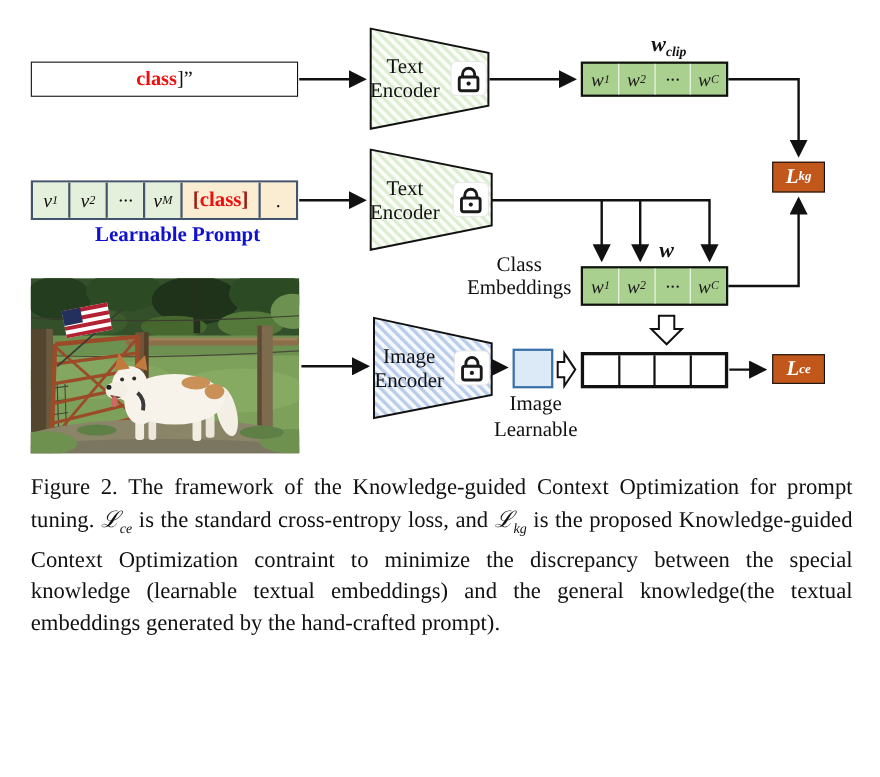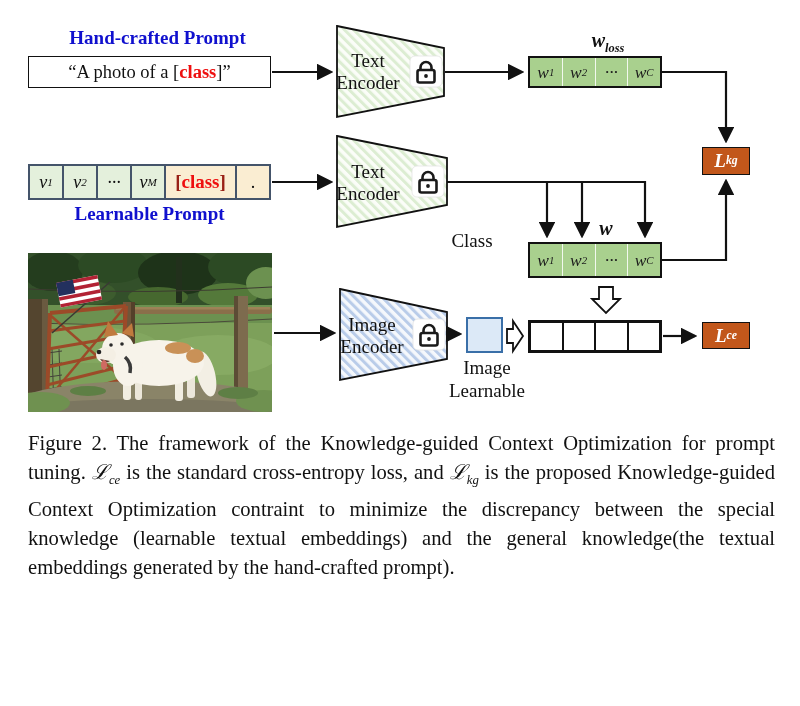--- a/index.html
+++ b/index.html
@@ -183,24 +183,22 @@
       <ellipse cx="78" cy="102" rx="10" ry="8" fill="#f4efe4"></ellipse>
       <circle cx="83" cy="92" r="1.8" fill="#2a2a2a"></circle>
       <circle cx="94" cy="91" r="1.8" fill="#2a2a2a"></circle>
       <circle cx="71" cy="99" r="2.3" fill="#222"></circle>
       <path d="M72 106 Q76 112 82 108 Z" fill="#5a3a2e"></path>
       <ellipse cx="76" cy="112" rx="3" ry="5" fill="#cf6a62"></ellipse>
       <path d="M97 104 Q104 110 102 120" stroke="#3a3a3a" stroke-width="3.5" fill="none"></path>
     </g>
   </svg>
 
-  <div class="abs blue-label" style="left:36px;top:27px;width:243px">Hand-crafted Prompt</div>
 
   <div class="abs prompt-box">
-    <span>“A photo of a [</span>
       <span class="class-red">class</span>
       <span>]”</span>
   </div>
 
   <div class="abs lp-row">
     <div class="lp-cell lp-green">
         <span>v</span>
         <sub>1</sub>
       </div>
     <div class="lp-cell lp-green">
@@ -218,37 +216,37 @@
     <div class="lp-cell lp-tan lp-class">
         <span class="bracket-dark">[</span>
         <span class="class-red">class</span>
         <span class="bracket-dark">]</span>
       </div>
     <div class="lp-cell lp-tan lp-dot">
         <span>.</span>
       </div>
   </div>
 
-  <div class="abs blue-label" style="left:28px;top:203px;width:243px">Learnable Prompt</div>
+  <div class="abs blue-label" style="left:40px;top:203px;width:243px">Learnable Prompt</div>
 
   <div class="abs encoder-label" style="left:333px;top:50px;width:70px">
     <div>Text</div>
       <div>Encoder</div>
   </div>
   <div class="abs encoder-label" style="left:333px;top:161px;width:70px">
     <div>Text</div>
       <div>Encoder</div>
   </div>
   <div class="abs encoder-label" style="left:337px;top:314px;width:70px">
     <div>Image</div>
       <div>Encoder</div>
   </div>
 
   <div class="abs math-label" style="left:560px;top:29px;width:96px">
-    <span>w</span><sub>loss</sub>
+    <span>w</span><sub>clip</sub>
   </div>
   <div class="abs embed-box" style="left:528px;top:56px;width:134px;height:32px">
     <div class="embed-cell">
         <span>w</span>
         <sub>1</sub>
       </div>
     <div class="embed-cell">
         <span>w</span>
         <sub>2</sub>
       </div>
@@ -260,20 +258,21 @@
         <span>w</span>
         <sub>C</sub>
       </div>
   </div>
 
   <div class="abs math-label" style="left:581px;top:217px;width:50px">
     <span>w</span><sub></sub>
   </div>
   <div class="abs annot" style="left:418px;top:230px;width:108px">
     <div>Class</div>
+      <div>Embeddings</div>
   </div>
   <div class="abs embed-box" style="left:528px;top:242px;width:134px;height:36px">
     <div class="embed-cell">
         <span>w</span>
         <sub>1</sub>
       </div>
     <div class="embed-cell">
         <span>w</span>
         <sub>2</sub>
       </div>

